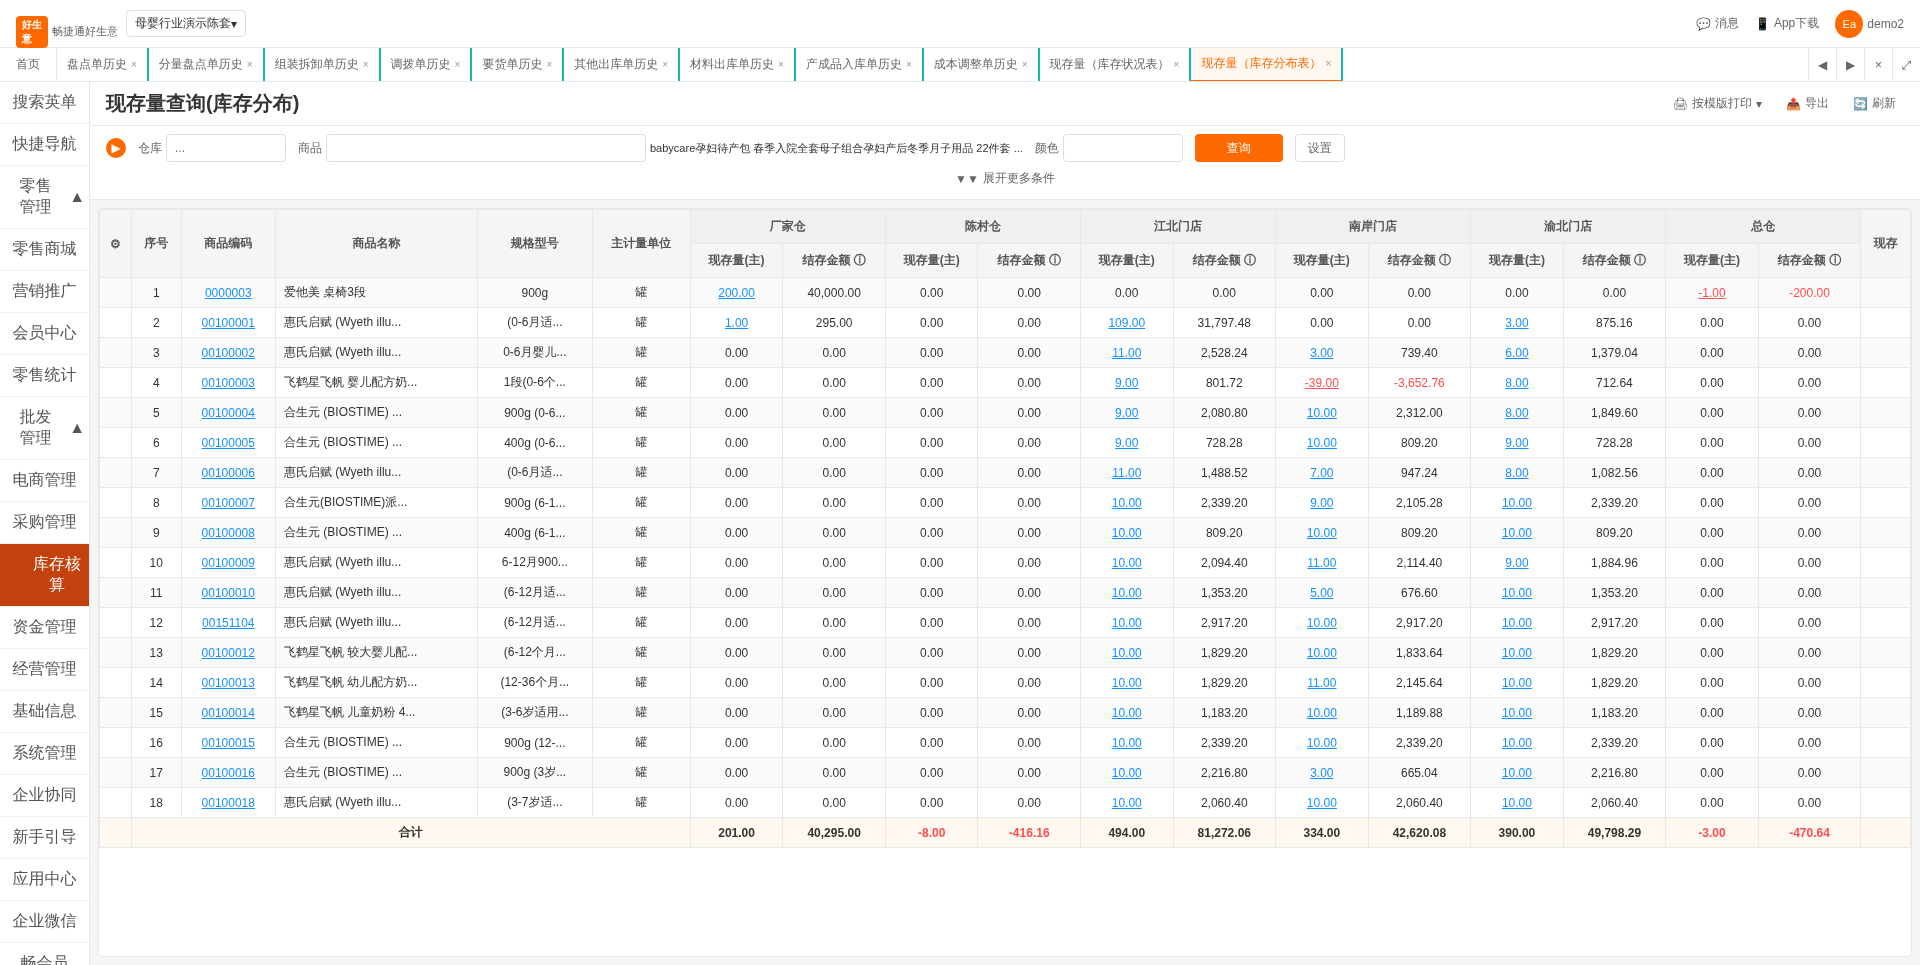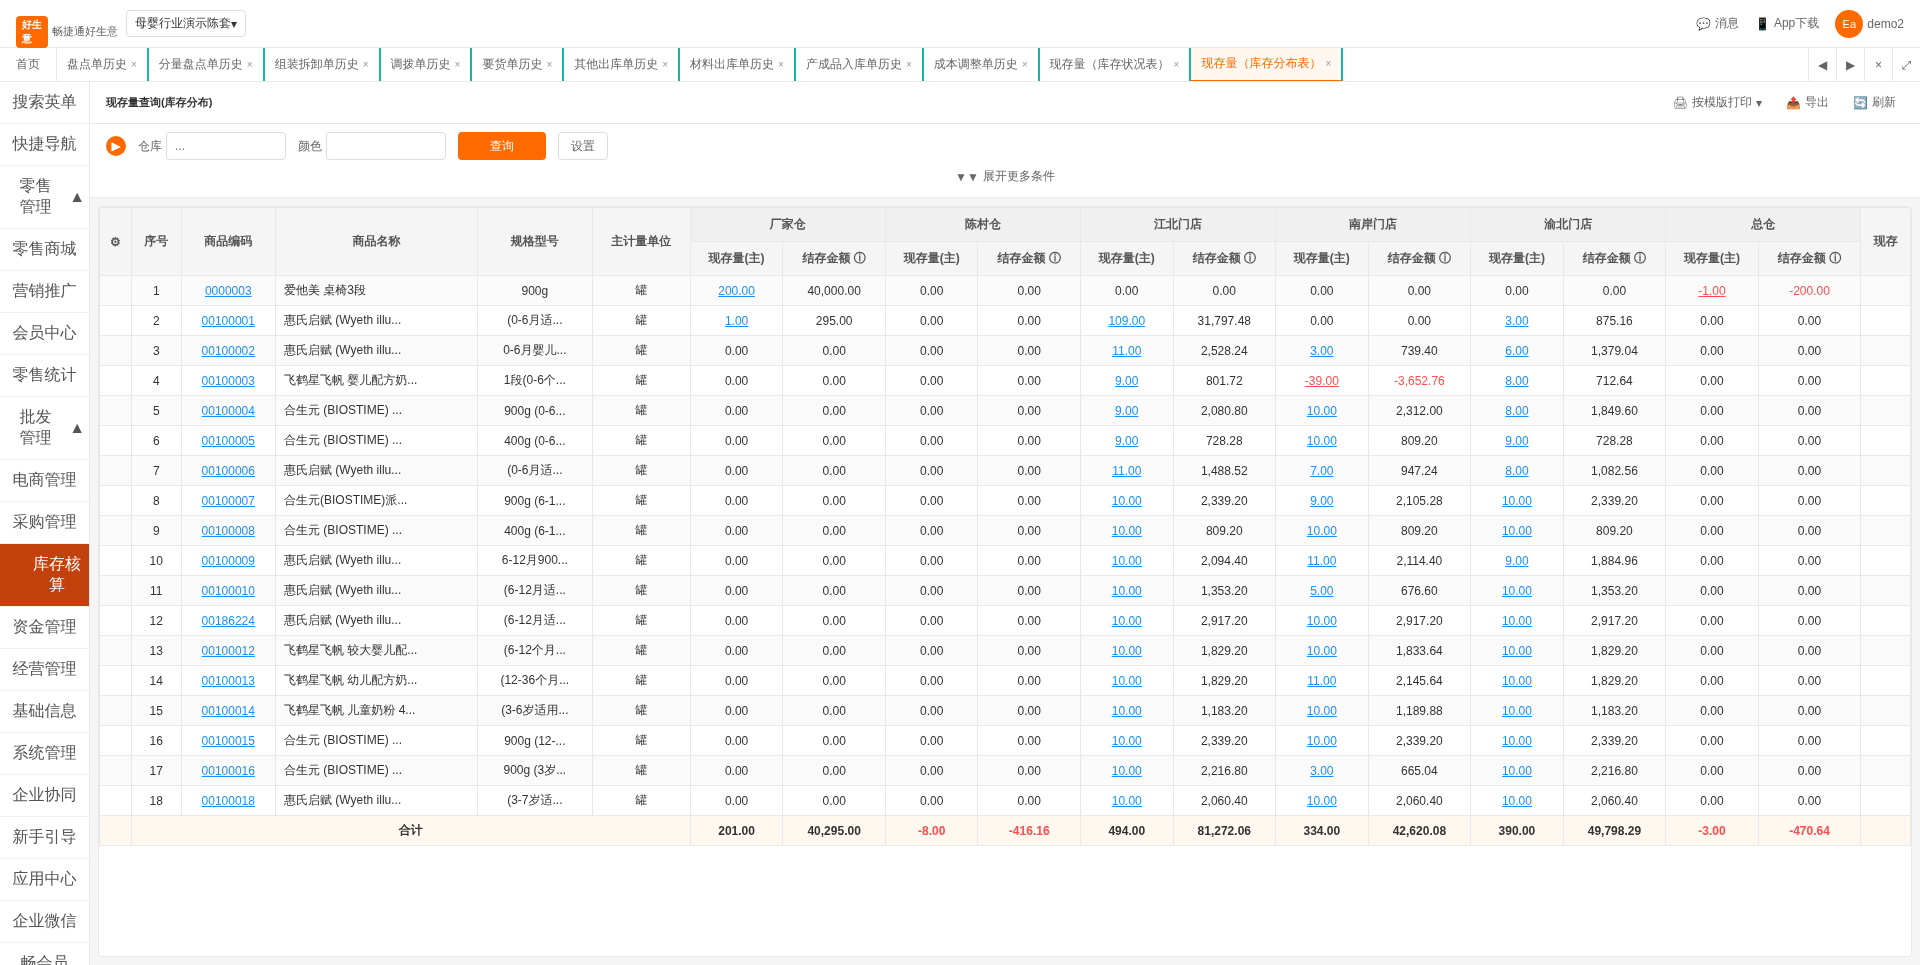--- a/index.html
+++ b/index.html
@@ -32,21 +32,21 @@
     .sidebar { width: 90px; background: #fff; border-right: 1px solid #e8e8e8; display: flex; flex-direction: column; overflow-y: auto; flex-shrink: 0; }
     .sidebar-item { padding: 10px 4px; text-align: center; cursor: pointer; font-size: 16px; color: #555; border-bottom: 1px solid #f0f0f0; }
     .sidebar-item.active { background: #c2410c; color: white; padding-left: 29px; }
     .sidebar-item.has-arrow { display: flex; align-items: center; justify-content: center; gap: 14px; padding-left: 16px; }
 
     
     .content { flex: 1; display: flex; flex-direction: column; overflow: hidden; }
 
     
     .page-header { background: #fff; padding: 8px 16px; border-bottom: 1px solid #e8e8e8; display: flex; align-items: center; justify-content: space-between; }
-    .page-title { font-size: 11px; font-weight: 600; color: #333; }
+    .page-title { font-size: 20px; font-weight: 600; color: #333; }
     .header-actions { display: flex; align-items: center; gap: 8px; }
     .btn-action { display: flex; align-items: center; gap: 4px; padding: 4px 8px; border: none; background: none; cursor: pointer; color: #666; font-size: 12px; }
 
     
     .search-area { background: #fff; padding: 8px 16px; border-bottom: 1px solid #e8e8e8; }
     .search-row { display: flex; align-items: center; gap: 12px; flex-wrap: wrap; }
     .search-field { display: flex; align-items: center; gap: 4px; }
     .search-label { color: #666; font-size: 12px; white-space: nowrap; }
     .search-input { border: 1px solid #ddd; border-radius: 4px; padding: 4px 8px; font-size: 12px; height: 28px; color: #333; background: #fff; }
     .search-input.wide { width: 320px; }
@@ -211,20 +211,25 @@
         </button>
       </div>
     </div>
 
     <div class="search-area">
       <div class="search-row">
         <div style="background:#ff6a00;color:white;border:none;border-radius:50%;width:20px;height:20px;display:flex;align-items:center;justify-content:center;cursor:pointer;font-size:12px;flex-shrink:0;">▶</div>
         <div class="search-field">
           <span class="search-label">仓库</span>
           <input class="search-input medium" type="text" placeholder="..." value="" style="">
+        </div>
+        <div class="search-field">
+          <span class="search-label">商品</span>
+          <input class="search-input wide" type="text" value="" style="">
+          <span style="font-size:11px;color:#333;max-width:400px;overflow:hidden;text-overflow:ellipsis;white-space:nowrap;">babycare孕妇待产包 春季入院全套母子组合孕妇产后冬季月子用品 22件套 ...</span>
         </div>
         <div class="search-field">
           <span class="search-label">颜色</span>
           <input class="search-input medium" type="text" value="" style="">
         </div>
         <button class="btn-orange">查询</button>
         <button class="btn-white">设置</button>
       </div>
       <div class="expand-row">
         <div class="expand-btn">
@@ -495,21 +500,21 @@
               <td>676.60</td>
               <td class="value-link">10.00</td>
               <td>1,353.20</td>
               <td>0.00</td>
               <td>0.00</td>
               <td></td>
             </tr>
             <tr>
               <td></td>
               <td>12</td>
-              <td class="value-link">00186224</td>
+              <td class="value-link">00151104</td>
               <td class="text-left">惠氏启赋 (Wyeth illu...</td>
               <td>(6-12月适...</td>
               <td>罐</td>
               <td>0.00</td>
               <td>0.00</td>
               <td>0.00</td>
               <td>0.00</td>
               <td class="value-link">10.00</td>
               <td>2,917.20</td>
               <td class="value-link">10.00</td>

